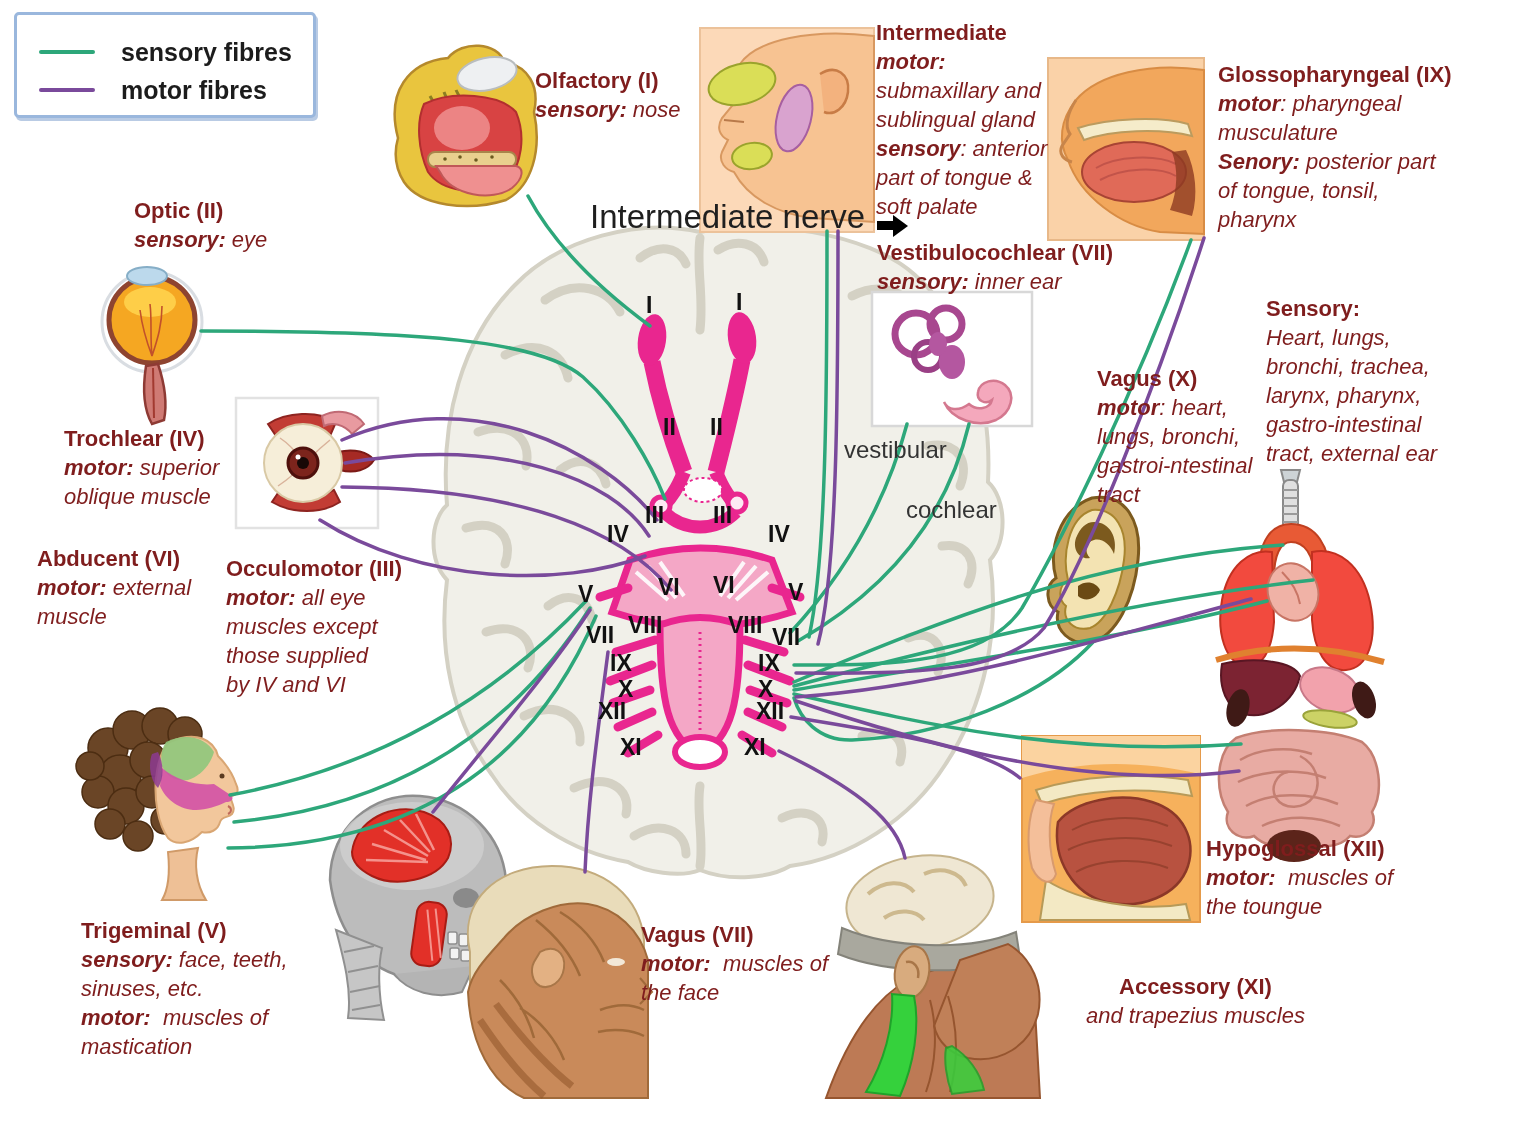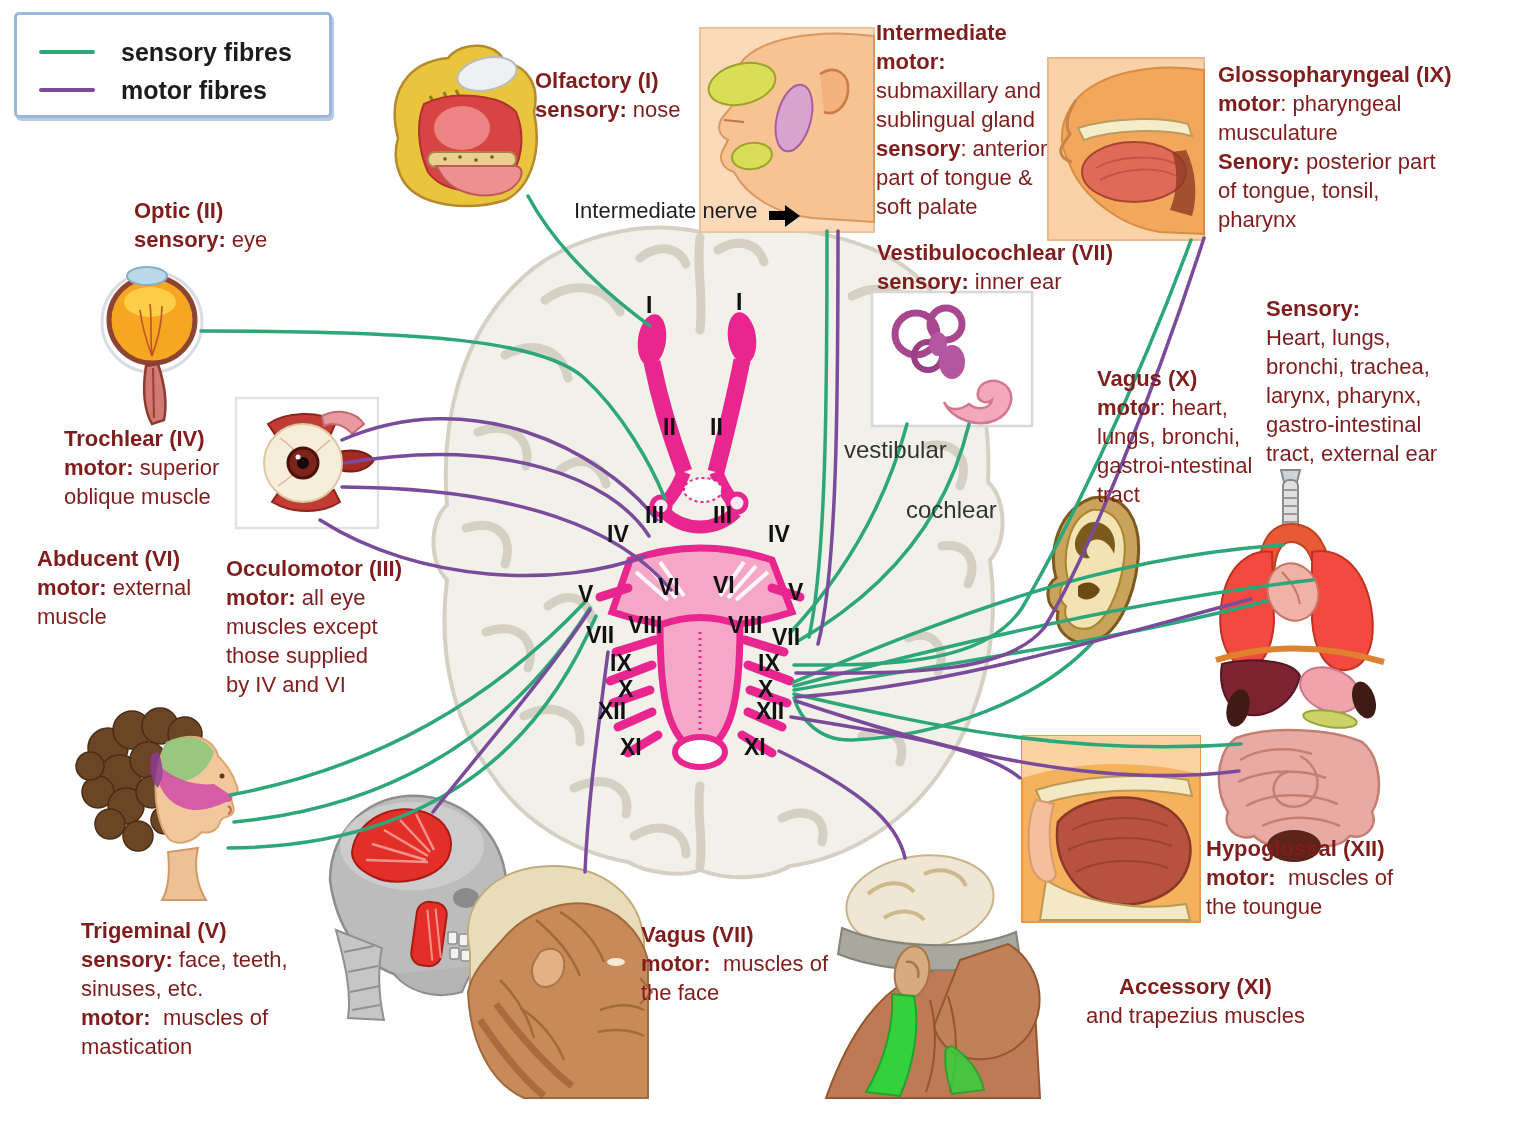--- a/index.html
+++ b/index.html
@@ -1,29 +1,29 @@
 <!DOCTYPE html>
 <html><head>
 <meta charset="utf-8">
 <style>
   html,body{margin:0;padding:0;background:#fff;}
   .canvas{position:relative;width:1536px;height:1125px;background:#fff;overflow:hidden;
           font-family:"Liberation Sans",sans-serif;color:#222;}
   svg.layer{position:absolute;left:0;top:0;z-index:1;}
   .tb{position:absolute;z-index:3;line-height:29px;font-size:22px;color:#7f1d1d;}
   .tb .ttl{font-weight:bold;white-space:pre-wrap;}
-  .tb .ln{white-space:pre-wrap;}
+  .tb .ln{white-space:pre-wrap;font-style:italic;}
   .tb .ln b{font-weight:bold;}
   .rn{position:absolute;z-index:3;font-weight:bold;font-size:23px;color:#111;}
   .legend{position:absolute;left:14px;top:12px;width:296px;height:100px;background:#fff;
-          border:3px solid #9ab7dd;border-radius:5px;z-index:3;box-shadow:2px 3px 0 #b9cbe4;padding-left:16px;}
+          border:3px solid #9ab7dd;border-radius:5px;z-index:3;box-shadow:2px 3px 0 #b9cbe4;}
   .legend-row{position:absolute;left:0;height:30px;display:flex;align-items:center;}
   .legend-line{display:inline-block;width:56px;height:4px;border-radius:2px;margin-left:22px;}
   .legend-text{margin-left:26px;font-size:25px;font-weight:bold;color:#1c1c1c;}
-  .bigcap{position:absolute;z-index:3;font-size:22px;color:#1f1f1f;}
+  .bigcap{position:absolute;z-index:3;font-size:33px;color:#1f1f1f;margin-left:16px;}
   .subcap{position:absolute;z-index:3;font-size:24px;color:#333;}
   .arrow-right{display:inline-flex;align-items:center;margin-left:12px;vertical-align:-2px;}
   .arrow-right .shaft{width:16px;height:9px;background:#000;display:inline-block;}
   .arrow-right .head{width:0;height:0;border-top:11px solid transparent;
                      border-bottom:11px solid transparent;border-left:15px solid #000;display:inline-block;}
 </style>
 </head>
 <body>
 
 <div class="canvas">

